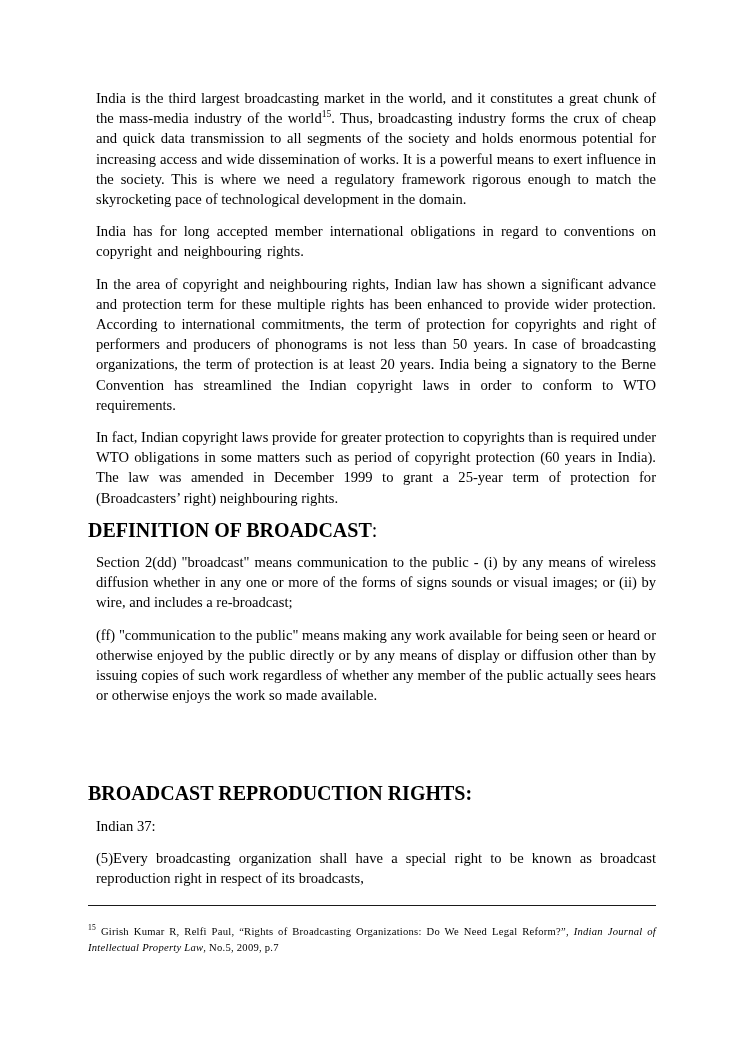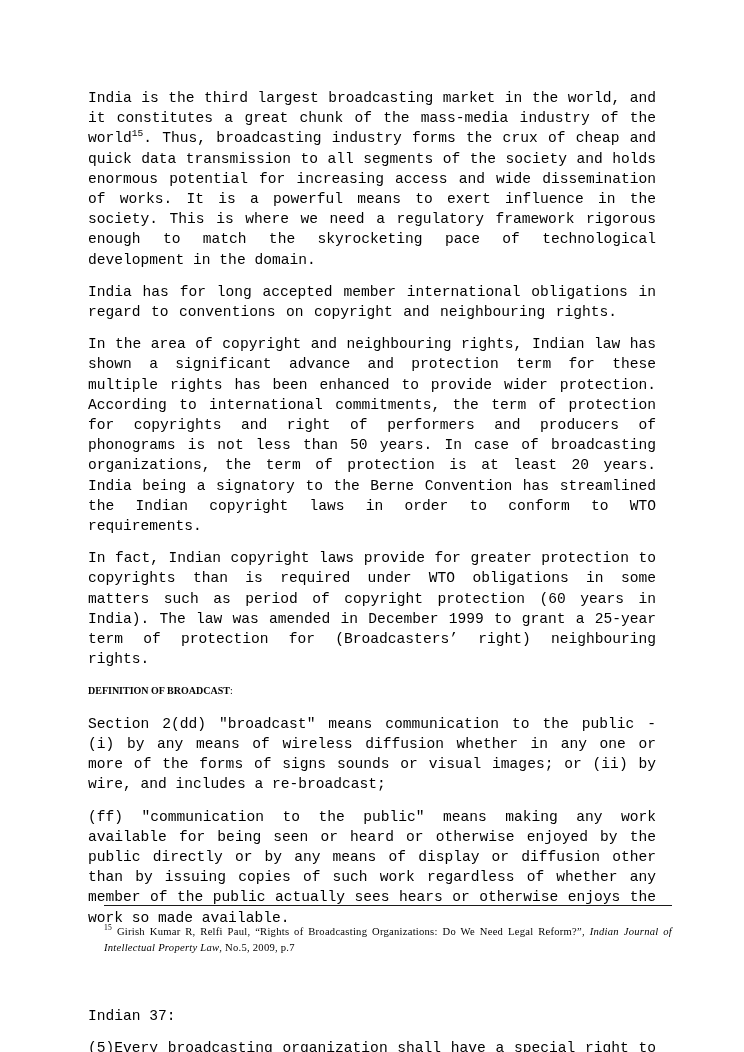--- a/index.html
+++ b/index.html
@@ -16,52 +16,50 @@
     font-family: "Liberation Serif", "DejaVu Serif", serif;
     color: #000000;
   }
   .content {
     position: absolute;
     left: 88px;
     top: 88px;
     width: 568px;
   }
   p.body-para {
-    margin: 0 0 12px 0;
+    margin: 0 0 12px 8px;
     font-size: 14.6px;
     line-height: 20.2px;
     text-align: justify;
     text-justify: inter-word;
     -webkit-hyphens: none;
     hyphens: none;
-    font-family: Liberation Mono, monospace;
   }
   .heading {
     margin: 0 0 12px 0;
-    font-size: 10px;
+    font-size: 20px;
     line-height: 20.2px;
     font-weight: bold;
   }
   .heading .plain {
     font-weight: normal;
   }
   sup.fn-ref {
     font-size: 9.6px;
     vertical-align: super;
     line-height: 0;
   }
   .spacer-block {
     height: 66px;
   }
   .footnote-area {
     position: absolute;
     left: 88px;
     top: 905px;
     width: 568px;
-    margin-left: 16px;
   }
   .footnote-rule {
     width: 568px;
     height: 0;
     border: 0;
     border-top: 1.6px solid #1a1a1a;
     margin: 0 0 18px 0;
   }
   .footnote-text {
     margin: 0;
@@ -97,20 +95,21 @@
     <p class="body-para">In fact, Indian copyright laws provide for greater protection to copyrights than is required under WTO obligations in some matters such as period of copyright protection (60 years in India). The law was amended in December 1999 to grant a 25-year term of protection for (Broadcasters’ right) neighbouring rights.</p>
 
     <div class="heading"><span>DEFINITION OF BROADCAST</span><span class="plain">:</span></div>
 
     <p class="body-para">Section 2(dd) "broadcast" means communication to the public - (i) by any means of wireless diffusion whether in any one or more of the forms of signs sounds or visual images; or (ii) by wire, and includes a re-broadcast;</p>
 
     <p class="body-para">(ff) "communication to the public" means making any work available for being seen or heard or otherwise enjoyed by the public directly or by any means of display or diffusion other than by issuing copies of such work regardless of whether any member of the public actually sees hears or otherwise enjoys the work so made available.</p>
 
     <div class="spacer-block"></div>
 
+    <div class="heading"><span>BROADCAST REPRODUCTION RIGHTS:</span><span class="plain"></span></div>
 
     <p class="body-para">Indian 37:</p>
 
     <p class="body-para"> (5)Every broadcasting organization shall have a special right to be known as broadcast reproduction right in respect of its broadcasts,</p>
 
   </div>
 
   <div class="footnote-area">
     <hr class="footnote-rule">
     <p class="footnote-text"><sup>15</sup><span> Girish Kumar R, Relfi Paul, “Rights of Broadcasting Organizations: Do We Need Legal Reform?”, </span><span class="ital">Indian Journal of Intellectual Property Law</span><span>, No.5, 2009, p.7</span></p>

